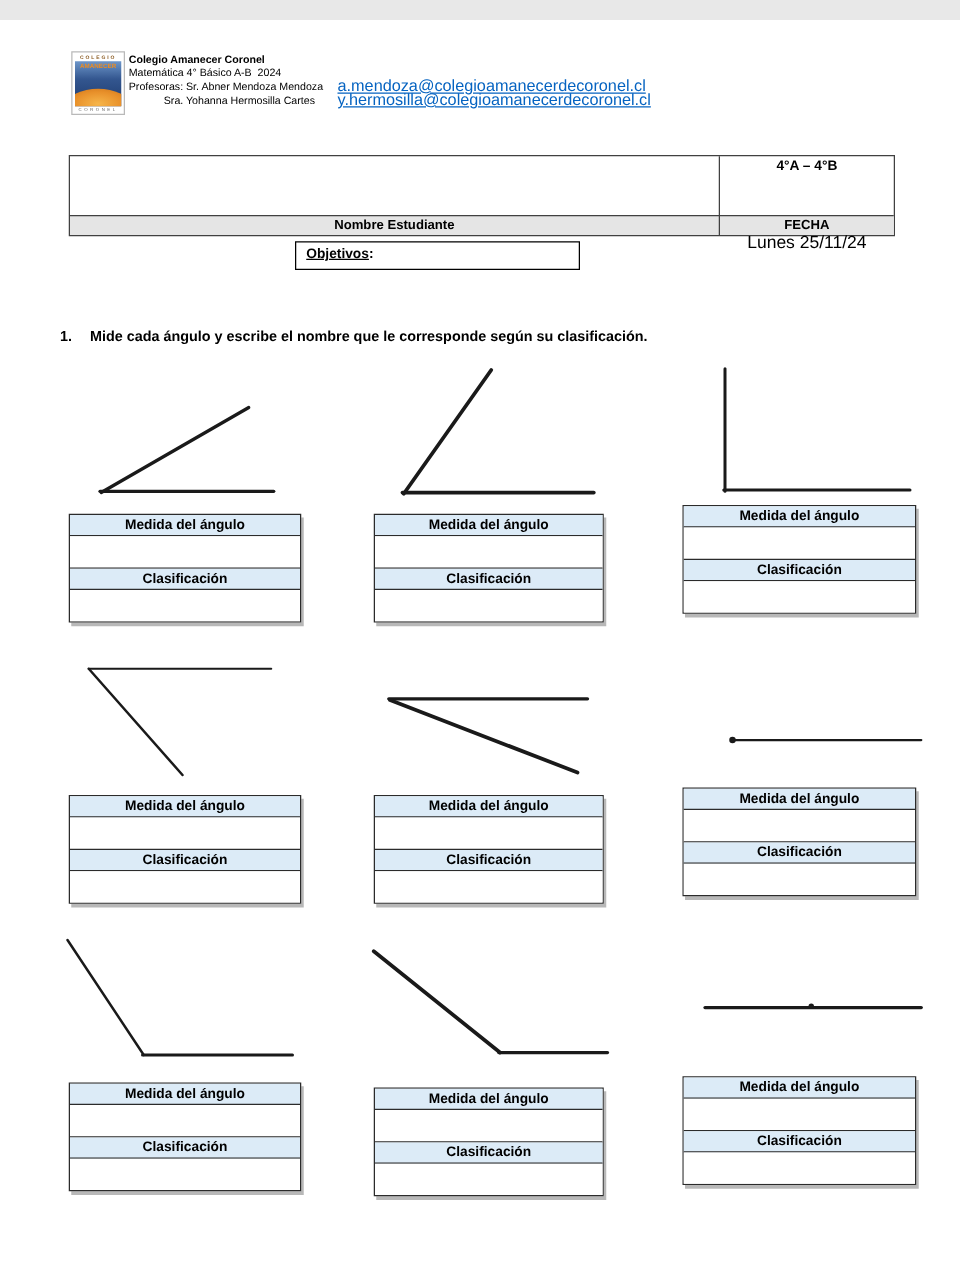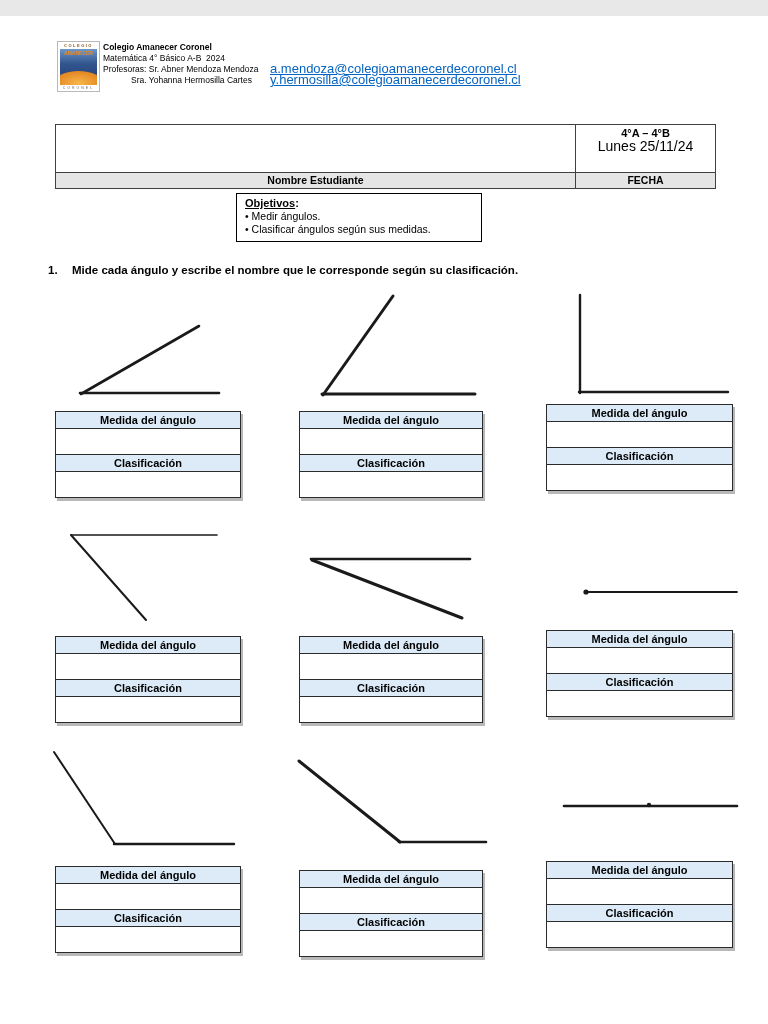--- a/index.html
+++ b/index.html
@@ -39,33 +39,33 @@
   .email2{left:270px;top:59px;}
   
   .title{position:absolute;left:0;right:0;top:84px;text-align:center;font-size:13px;font-weight:bold;}
   .title .lead{text-decoration:underline;}
   
   .info-table{
     position:absolute;left:55px;top:108px;width:661px;box-sizing:border-box;
     border:1px solid #404040;
     display:grid;grid-template-columns:520px 1fr;grid-template-rows:47px 16px;
   }
-  .info-table .cell{box-sizing:border-box;}
+  .info-table .cell{box-sizing:border-box;gap:47px;}
   .it-blank{border-right:1px solid #404040;}
   .it-group{display:flex;flex-direction:column;align-items:center;justify-content:flex-start;padding-top:2px;}
   .it-group .grp{font-size:11px;font-weight:bold;line-height:13px;}
   .it-group .dt{font-size:14px;line-height:12px;}
   .it-namelabel,.it-fecha{
     border-top:1px solid #404040;background:#e5e5e5;
     font-size:10.5px;font-weight:bold;text-align:center;line-height:15px;
   }
   .it-namelabel{border-right:1px solid #404040;}
   
   .objectives{
-    position:absolute;left:236px;top:177px;width:246px;box-sizing:border-box;
+    position:absolute;left:236px;top:177px;width:228px;box-sizing:border-box;
     border:1px solid #000;padding:3px 8px 5px 8px;background:#fff;
   }
   .objectives .obj-head{font-size:11px;font-weight:bold;line-height:13px;}
   .objectives .obj-head .u{text-decoration:underline;}
   .objectives ul{margin:0;padding:0;list-style:none;}
   .objectives li{font-size:10.5px;line-height:13px;}
   .objectives li::before{content:"\2022  ";}
   
   .instruction{position:absolute;left:48px;top:248px;font-size:11.5px;font-weight:bold;display:flex;}
   .instruction .num{width:24px;}
@@ -110,24 +110,20 @@
     <div class="cell it-group">
       <span class="grp">4°A – 4°B</span>
       <span class="dt">Lunes 25/11/24</span>
     </div>
     <div class="cell it-namelabel">Nombre Estudiante</div>
     <div class="cell it-fecha">FECHA</div>
   </div>
 
   <div class="objectives">
     <div class="obj-head"><span class="u">Objetivos</span><span>:</span></div>
-    <ul>
-      <li>Medir ángulos.</li>
-      <li>Clasificar ángulos según sus medidas.</li>
-    </ul>
   </div>
 
   <div class="instruction">
     <span class="num">1.</span>
     <span>Mide cada ángulo y escribe el nombre que le corresponde según su clasificación.</span>
   </div>
 
   <svg class="figures" width="768" height="1024" viewBox="0 0 768 1024">
     <g stroke="#1a1a1a" stroke-linecap="round" fill="none">
 

